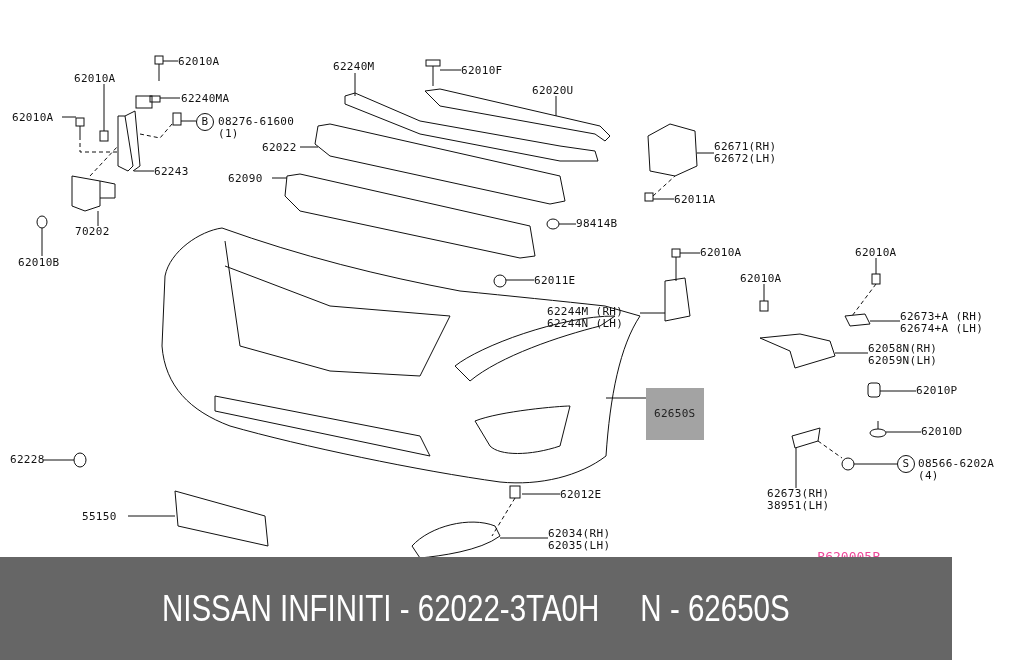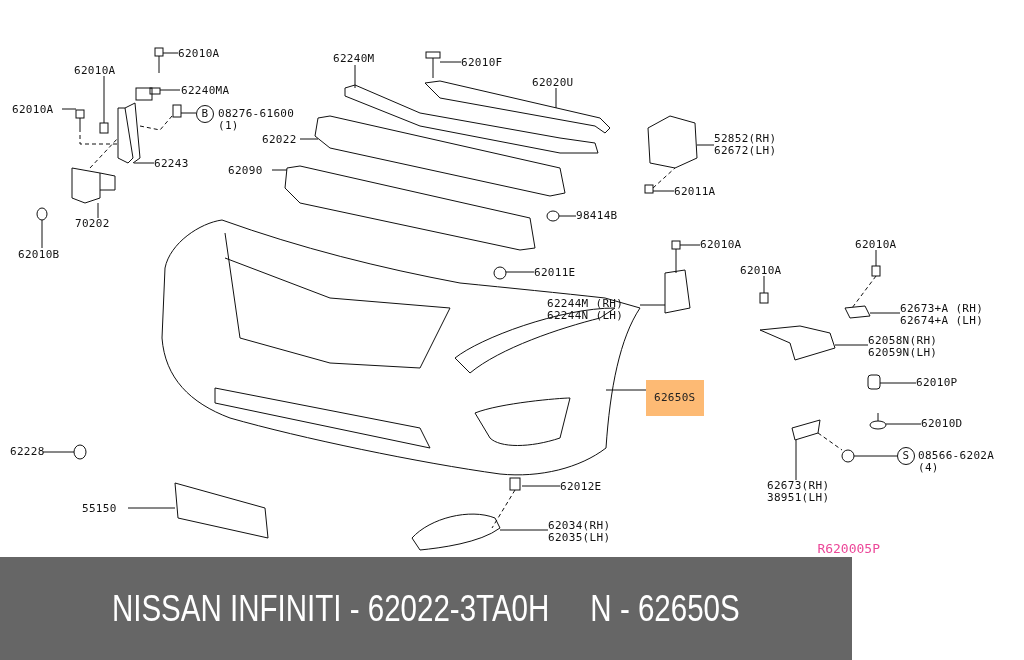--- a/index.html
+++ b/index.html
@@ -1,23 +1,23 @@
 <!DOCTYPE html>
 <html><head>
 <meta charset="utf-8">
 <style>
   html, body { margin:0; padding:0; }
   body { width:1024px; height:660px; position:relative; background:#ffffff; overflow:hidden;
          font-family:"DejaVu Sans Mono", monospace; }
-  #diagram { position:absolute; left:0; top:8px; width:888px; height:557px; background:#fff; }
+  #diagram { position:absolute; left:0; top:16px; width:888px; height:557px; background:#fff; }
   #drawing { position:absolute; left:0; top:0; width:1024px; height:557px; }
   .lbl { position:absolute; font-family:"DejaVu Sans Mono", monospace; font-size:11px;
          line-height:12px; color:#111; white-space:pre; letter-spacing:0.3px; }
-  .hl { background:#fdba74; padding:12px 8px; color:#222; }
-  #footer { position:absolute; left:0; top:557px; width:852px; height:103px; background:#666666;
+  .hl { background:#a3a3a3; padding:20px 8px; color:#222; }
+  #footer { position:absolute; left:0; top:557px; width:952px; height:103px; background:#666666;
             display:flex; align-items:center; justify-content:center; }
   #footer-text { color:#ffffff; font-family:"Liberation Sans", sans-serif; font-size:36px;
                  transform:scaleX(0.82); letter-spacing:0px; white-space:pre; }
   .code { position:absolute; right:8px; top:533px; font-family:"DejaVu Sans Mono", monospace;
           font-size:13px; color:#ec4899; }
   .circ { display:inline-block; width:16px; height:16px; border:1px solid #111; border-radius:50%;
           text-align:center; line-height:16px; font-size:11px; margin-right:2px; }
 </style>
 </head>
 <body>
@@ -131,21 +131,21 @@
   <div class="lbl" style="left:154px;top:150px">62243</div>
   <div class="lbl" style="left:75px;top:210px">70202</div>
   <div class="lbl" style="left:18px;top:241px">62010B</div>
   <div class="lbl" style="left:333px;top:45px">62240M</div>
   <div class="lbl" style="left:461px;top:49px">62010F</div>
   <div class="lbl" style="left:532px;top:69px">62020U</div>
   <div class="lbl" style="left:262px;top:126px">62022</div>
   <div class="lbl" style="left:228px;top:157px">62090</div>
   <div class="lbl" style="left:576px;top:202px">98414B</div>
   <div class="lbl" style="left:534px;top:259px">62011E</div>
-  <div class="lbl" style="left:714px;top:125px">52852(RH)</div>
+  <div class="lbl" style="left:714px;top:125px">62671(RH)</div>
   <div class="lbl" style="left:714px;top:137px">62672(LH)</div>
   <div class="lbl" style="left:674px;top:178px">62011A</div>
   <div class="lbl" style="left:700px;top:231px">62010A</div>
   <div class="lbl" style="left:855px;top:231px">62010A</div>
   <div class="lbl" style="left:740px;top:257px">62010A</div>
   <div class="lbl" style="left:547px;top:290px">62244M (RH)</div>
   <div class="lbl" style="left:547px;top:302px">62244N (LH)</div>
   <div class="lbl" style="left:900px;top:295px">62673+A (RH)</div>
   <div class="lbl" style="left:900px;top:307px">62674+A (LH)</div>
   <div class="lbl" style="left:868px;top:327px">62058N(RH)</div>

